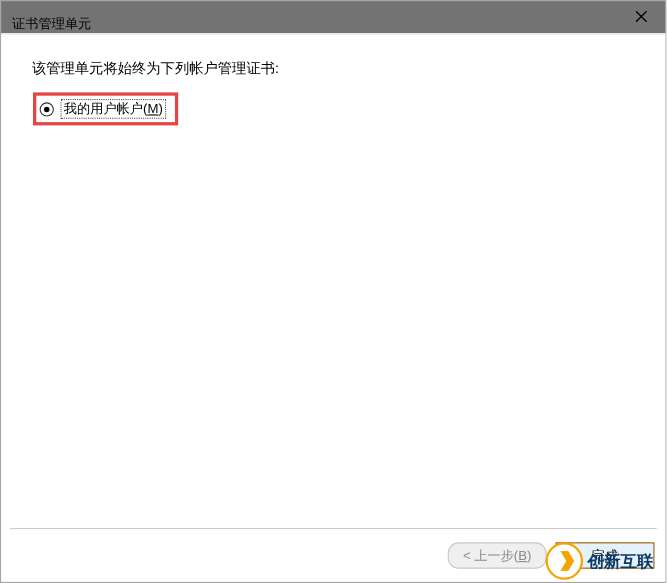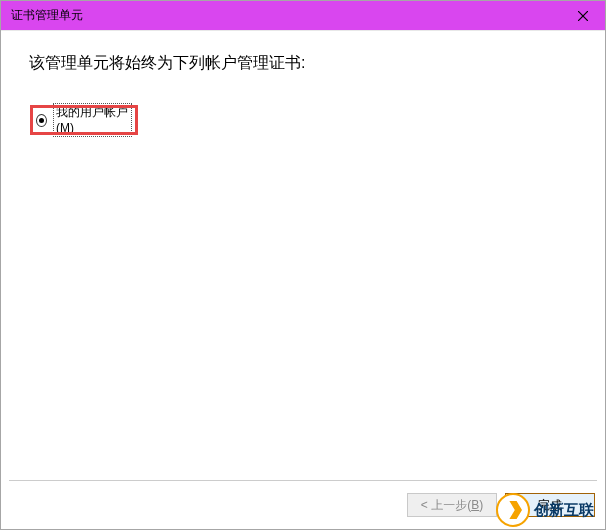--- a/index.html
+++ b/index.html
@@ -15,24 +15,24 @@
   .window {
     width: 606px; height: 530px;
     border: 1px solid #a6a6a6;
     background: #ffffff;
     display: flex;
     flex-direction: column;
   }
   .titlebar {
     height: 30px;
     display: flex;
-    align-items: center;
+    align-items: flex-end;
     justify-content: space-between;
     border-bottom: 1px solid #e8e8e8;
-    background: #d946ef;
+    background: #737373;
     font-family: Liberation Mono, monospace;
   }
   .titlebar .title {
     padding-left: 10px;
     font-size: 12px;
     color: #000;
   }
   .titlebar .close {
     width: 44px;
     height: 30px;
@@ -44,37 +44,37 @@
     color: #000;
     cursor: default;
   }
   .titlebar .close svg { width: 10px; height: 10px; }
   .content {
     flex: 1;
     padding: 22px 28px 0 28px;
     position: relative;
   }
   .prompt {
-    font-size: 16px;
-    margin-bottom: 34px;
+    font-size: 13px;
+    margin-bottom: 16px;
   }
   .options {
     margin-left: 4px;
   }
   .radio-row {
     display: flex;
     align-items: center;
     height: 22px;
     margin-bottom: 8px;
     padding: 1px 3px;
   }
   .radio-row.highlight {
     outline: 3px solid #e64545;
     outline-offset: 0;
-    width: 102px;
+    width: 126px;
     height: 24px;
     margin-bottom: 8px;
   }
   .radio-row .radio {
     width: 13px; height: 13px;
     border: 1px solid #333;
     border-radius: 50%;
     margin-right: 6px;
     display: inline-flex;
     align-items: center;
@@ -117,20 +117,21 @@
     font-size: 12px;
     display: inline-flex;
     align-items: center;
     justify-content: center;
     padding: 0 12px;
   }
   .btn.disabled {
     color: #8a8a8a;
     background: #efefef;
     border-color: #c9c9c9;
+    border-radius: 10px;
   }
   .btn.primary {
     border: 1px solid #a16207;
     background: #e5f1fb;
   }
   .btn .mn { text-decoration: underline; }
 
   
   .watermark {
     position: absolute;

